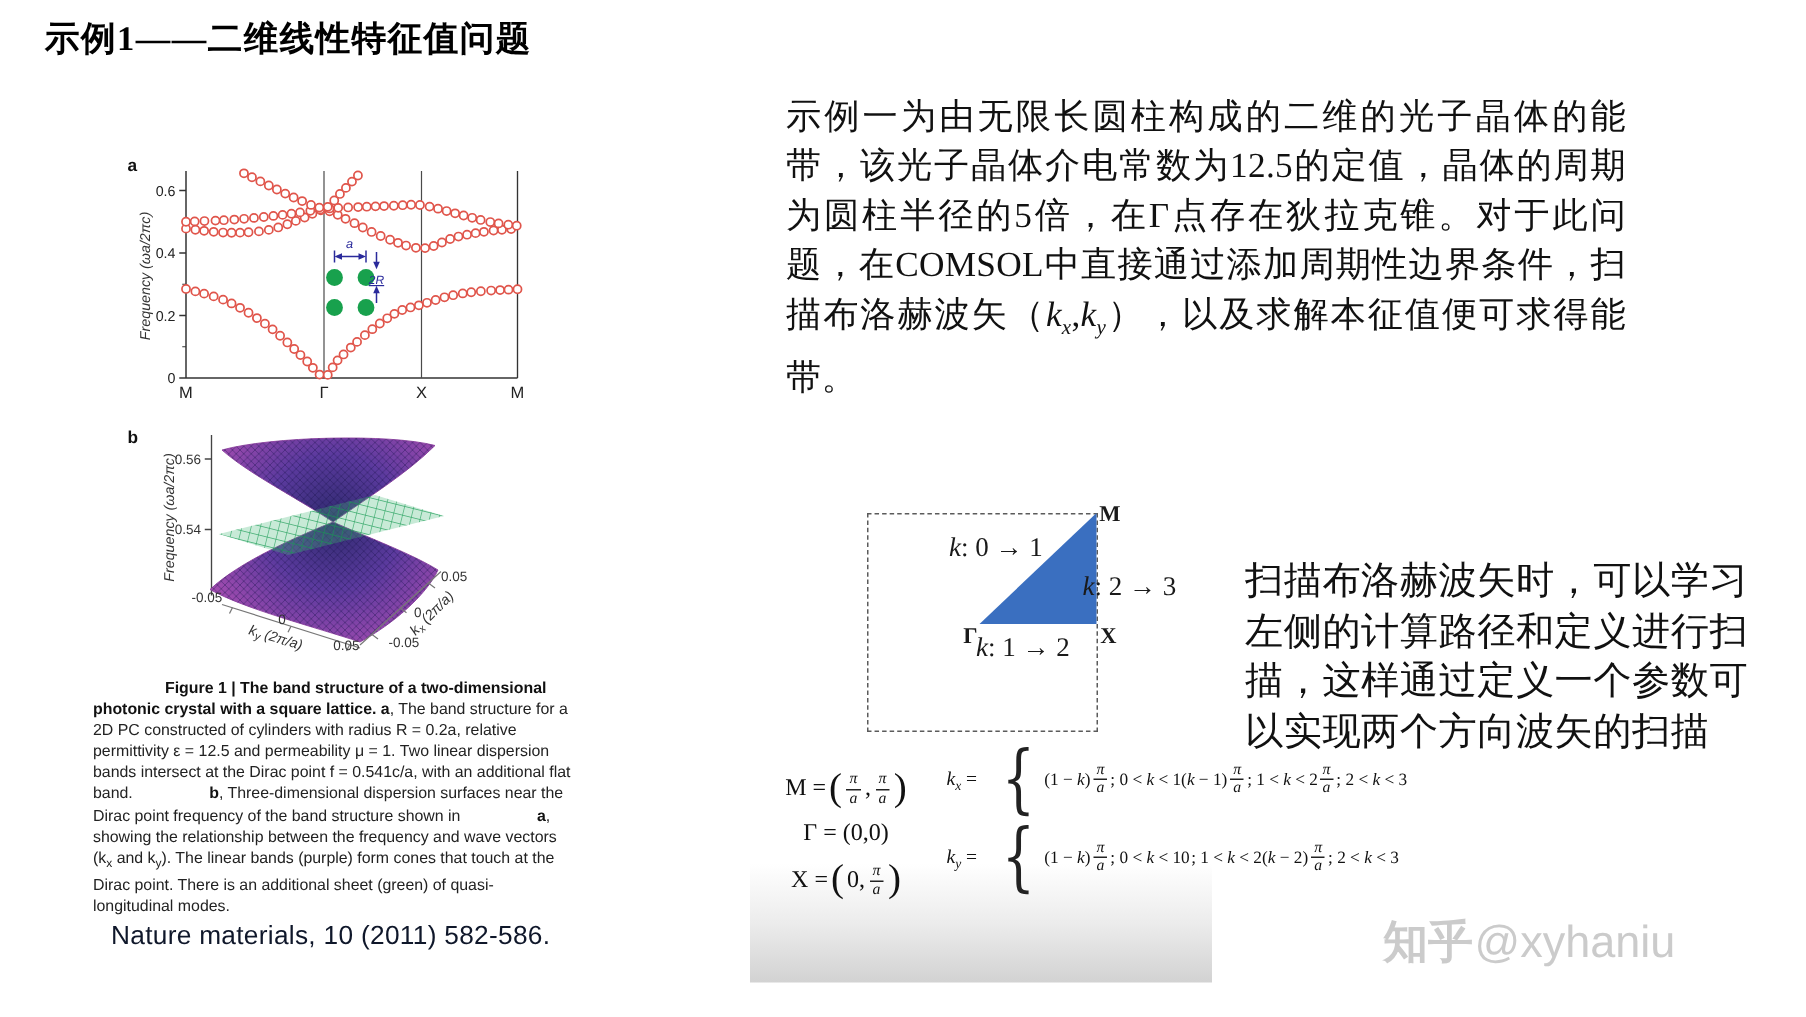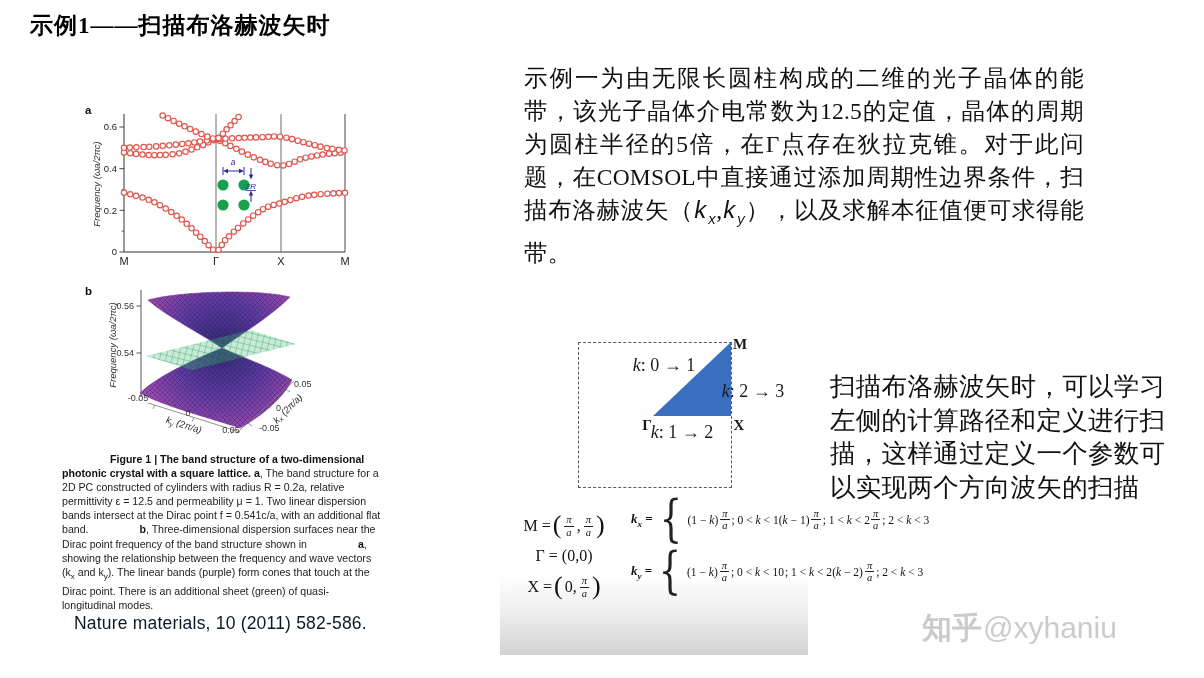--- a/index.html
+++ b/index.html
@@ -30,21 +30,21 @@
 
   .citation { left:74px; top:585px; font-size:17.5px; color:#0f172a; letter-spacing:0.2px;margin-top:28px; }
 
   
   .intro {
     left:524px; top:62px; width:560px;
     font-family:"Liberation Serif", serif;
     font-size:23.5px; line-height:33px; color:#111;
     text-align:justify; letter-spacing:0.2px;
   }
-  .mvar { font-family:Liberation Mono, monospace; font-style:italic; }
+  .mvar { font-family:Liberation Serif, serif; font-style:italic; }
   .mvar sub { font-size:14px; font-style:italic; }
 
   
   .bz-card {
     left:500px; top:325px; width:308px; height:330px;
     background:linear-gradient(180deg,#ffffff 0%,#ffffff 76%,#ececec 88%,#d2d2d2 100%);
   }
   .bz-square {
     position:absolute; left:78px; top:17px; width:154px; height:146px;
     border:1.6px dashed #5b5b5b;
@@ -66,21 +66,21 @@
   .pt-row:nth-child(2){ height:26px; }
   .pt-row:nth-child(3){ height:36px; }
   .bigp { font-size:26px; font-weight:300; line-height:0; position:relative; top:-1px; }
 
   .frac { display:inline-flex; flex-direction:column; align-items:center; line-height:1.05;
           font-size:10.5px; font-style:italic; vertical-align:middle; margin:0 1px; }
   .frac .num { border-bottom:1px solid #222; padding:0 2px; }
 
   .pw-col { position:absolute; left:131px; top:172px; width:172px; font-family:"Liberation Serif", serif; color:#111; }
   .pw { display:flex; align-items:center; margin-bottom:7px; }
-  .pw-lhs { font-size:13px; white-space:nowrap; margin-right:2px;font-weight:bold; }
+  .pw-lhs { font-size:13px; white-space:nowrap; margin-right:12px; }
   .pw-lhs i { font-style:italic; }
   .pw-lhs sub { font-size:9px; font-style:italic; }
   .pw-brace { font-family:"DejaVu Serif", serif; font-size:50px; font-weight:200; color:#222;
               transform:scaleX(.7); line-height:0.9; margin-right:1px; }
   .pw-cases { display:flex; flex-direction:row; }
   .case { display:flex; justify-content:center; align-items:center; height:20.5px;
           font-size:11.5px; gap:1px; white-space:nowrap; }
 
   
   .sweep {
@@ -96,21 +96,21 @@
   }
   .watermark { left:922px; top:608px; font-size:30px; color:#cbcbcb; white-space:nowrap;
                text-shadow:1px 1px 0 #ffffff; }
   .watermark .brand { font-weight:700; margin-right:1px; }
 </style>
 </head>
 <body>
 
 <div class="slide">
 
-  <div class="abs title">示例1——扫描布洛赫波矢时</div>
+  <div class="abs title">示例1——二维线性特征值问题</div>
 
   <div class="abs nature-figure">
     <svg id="panel-a" width="350" height="175" viewBox="0 0 350 175">
         <line x1="64" y1="14" x2="64" y2="152" stroke="#333" stroke-width="1"></line>
         <line x1="285" y1="14" x2="285" y2="152" stroke="#333" stroke-width="0.9"></line>
         <line x1="64" y1="152" x2="285" y2="152" stroke="#333" stroke-width="1"></line>
         <line x1="156" y1="14" x2="156" y2="152" stroke="#4a4a4a" stroke-width="0.8"></line>
         <line x1="221" y1="14" x2="221" y2="152" stroke="#4a4a4a" stroke-width="0.8"></line>
         <line x1="59.5" y1="152" x2="64" y2="152" stroke="#333" stroke-width="0.9"></line>
         <text x="57" y="155.4" font-size="9.5" fill="#222" text-anchor="end">0</text>

